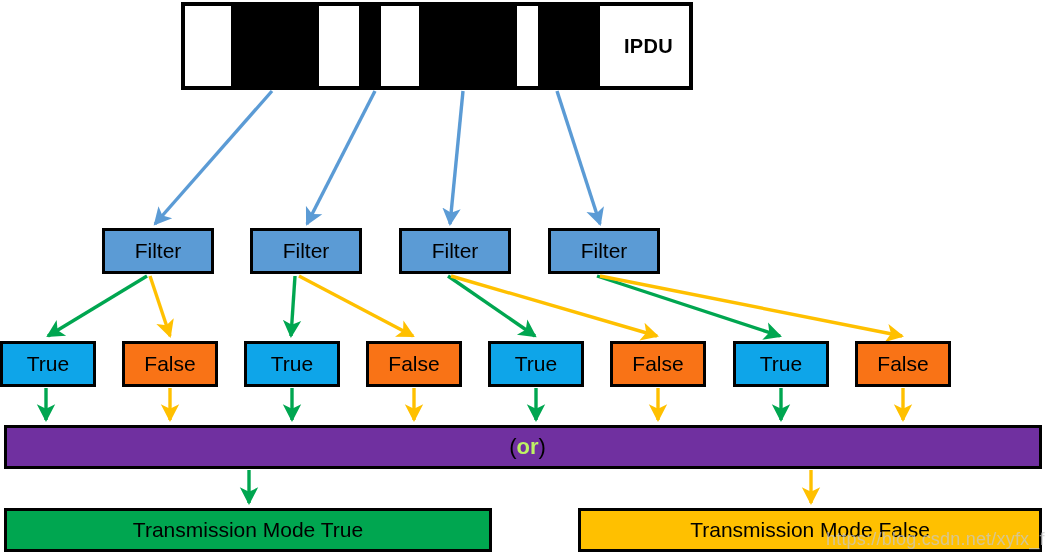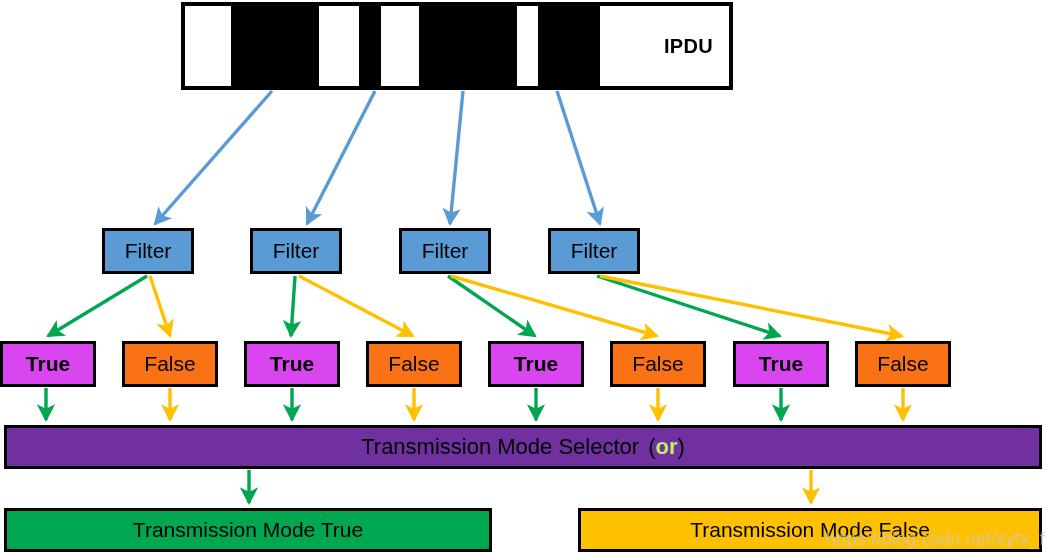--- a/index.html
+++ b/index.html
@@ -24,21 +24,21 @@
     width: 1046px;
     height: 559px;
     pointer-events: none;
   }
 
   
   .ipdu-bar {
     position: absolute;
     left: 181px;
     top: 2px;
-    width: 552px;
+    width: 512px;
     height: 88px;
     border: 4px solid #000000;
     box-sizing: border-box;
     background: #ffffff;
     display: flex;
     align-items: stretch;
   }
   .ipdu-seg {
     height: 100%;
   }
@@ -62,31 +62,31 @@
   .node {
     position: absolute;
     box-sizing: border-box;
     border: 3px solid #000000;
     display: flex;
     align-items: center;
     justify-content: center;
     color: #000000;
   }
   .node-filter {
-    width: 92px;
+    width: 112px;
     height: 46px;
     background: #5B9BD5;
     font-size: 21px;
   }
   .node-tf {
     width: 96px;
     height: 46px;
     font-size: 21px;
   }
-  .node-tf.true  { background: #d946ef; font-weight: bold; }
+  .node-tf.true  { background: #0ea5e9; }
   .node-tf.false { background: #f97316; }
 
   .selector-bar {
     position: absolute;
     left: 4px;
     top: 425px;
     width: 1038px;
     height: 44px;
     box-sizing: border-box;
     border: 3px solid #000000;
@@ -239,21 +239,20 @@
     <span>False</span>
   </div>
   <div class="node node-tf true" style="left:733px; top:341px;">
     <span>True</span>
   </div>
   <div class="node node-tf false" style="left:855px; top:341px;">
     <span>False</span>
   </div>
 
   <div class="selector-bar">
-    <span>Transmission Mode Selector</span>
     <span style="display:inline-block;width:9px"></span>
     <span class="selector-paren">(</span>
     <span class="selector-or">or</span>
     <span class="selector-paren">)</span>
   </div>
 
   <div class="outbox false">
     <span>Transmission Mode False</span>
   </div>
   <div class="outbox true">

